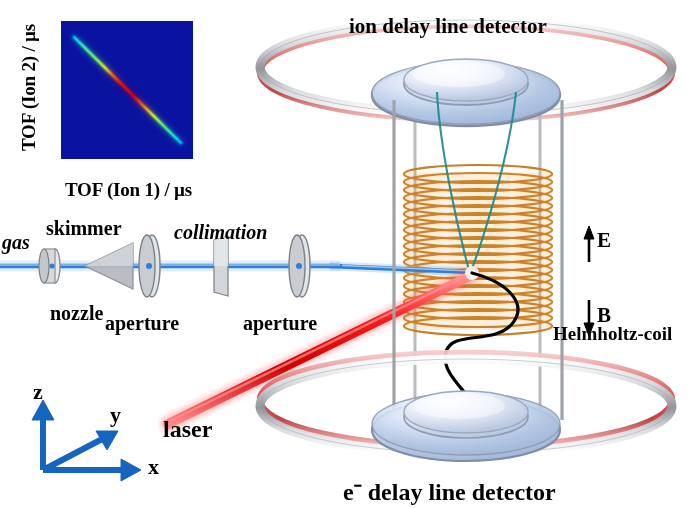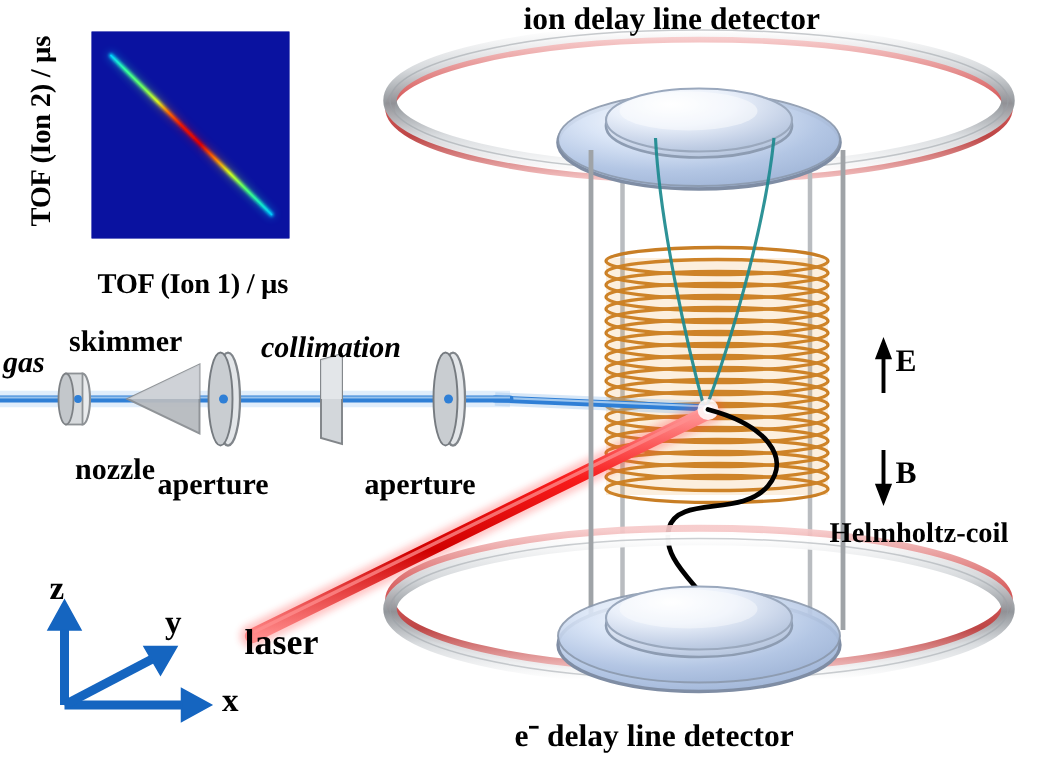--- a/index.html
+++ b/index.html
@@ -19,21 +19,21 @@
                 transform:rotate(-90deg);font-size:19px;letter-spacing:-.2px;}
   #inset-xlabel{position:absolute;left:36px;top:180px;width:185px;text-align:center;
                 font-size:19px;letter-spacing:-.2px;}
 
   svg.ov{position:absolute;left:0;top:0;width:700px;height:508px;overflow:visible;}
 
   
   .fieldlbl{font-size:21px;}
   #helm-lbl{font-size:19px;}
   #ion-det-lbl{font-size:21px;}
-  #e-det-lbl{font-size:21px;}
+  #e-det-lbl{font-size:24px;}
   .comp-lbl{font-size:20px;}
   #laser-lbl{font-size:24px;}
   .axis-lbl{font-size:22px;font-style:normal;}
 </style>
 </head>
 <body>
 
 <div id="stage">
 
   <div id="inset-wrap">
@@ -265,34 +265,34 @@
         <line x1="43" y1="470" x2="128" y2="470" stroke-width="6"></line>
         <path d="M 141 470 L 121 459 L 121 481 Z"></path>
       </g>
       <g>
         <line x1="43" y1="470" x2="106" y2="437" stroke-width="6"></line>
         <path d="M 118 431 L 96 431 L 107 450 Z"></path>
       </g>
     </g>
   </svg>
 
-  <div class="lbl" id="ion-det-lbl" style="left:349px;top:2px;">ion delay line detector</div>
+  <div class="lbl" id="ion-det-lbl" style="left:349px;top:16px;">ion delay line detector</div>
 
   <div class="lbl" id="e-det-lbl" style="left:343px;top:480px;">e⁻ delay line detector</div>
 
   <div class="lbl comp-lbl" style="left:2px;top:232px;font-style:italic;">gas</div>
   <div class="lbl comp-lbl" style="left:16px;top:303px;margin-left:34px;">nozzle</div>
   <div class="lbl comp-lbl" style="left:46px;top:218px;">skimmer</div>
   <div class="lbl comp-lbl" style="left:105px;top:313px;">aperture</div>
   <div class="lbl comp-lbl" style="left:174px;top:222px;font-style:italic;">collimation</div>
   <div class="lbl comp-lbl" style="left:243px;top:313px;">aperture</div>
 
   <div class="lbl fieldlbl" style="left:597px;top:230px;">E</div>
   <div class="lbl fieldlbl" style="left:597px;top:305px;">B</div>
-  <div class="lbl" id="helm-lbl" style="left:553px;top:346px;">Helmholtz-coil</div>
+  <div class="lbl" id="helm-lbl" style="left:553px;top:324px;">Helmholtz-coil</div>
 
   <div class="lbl" id="laser-lbl" style="left:163px;top:417px;">laser</div>
 
   <div class="lbl axis-lbl" style="left:33px;top:381px;">z</div>
   <div class="lbl axis-lbl" style="left:110px;top:404px;">y</div>
   <div class="lbl axis-lbl" style="left:148px;top:456px;">x</div>
 
 </div>
 
 </body></html>

